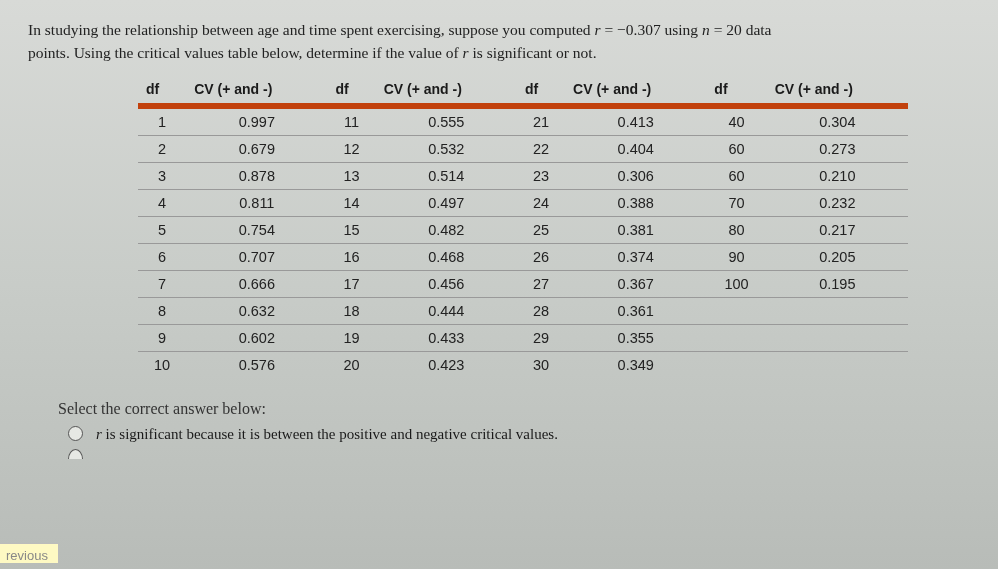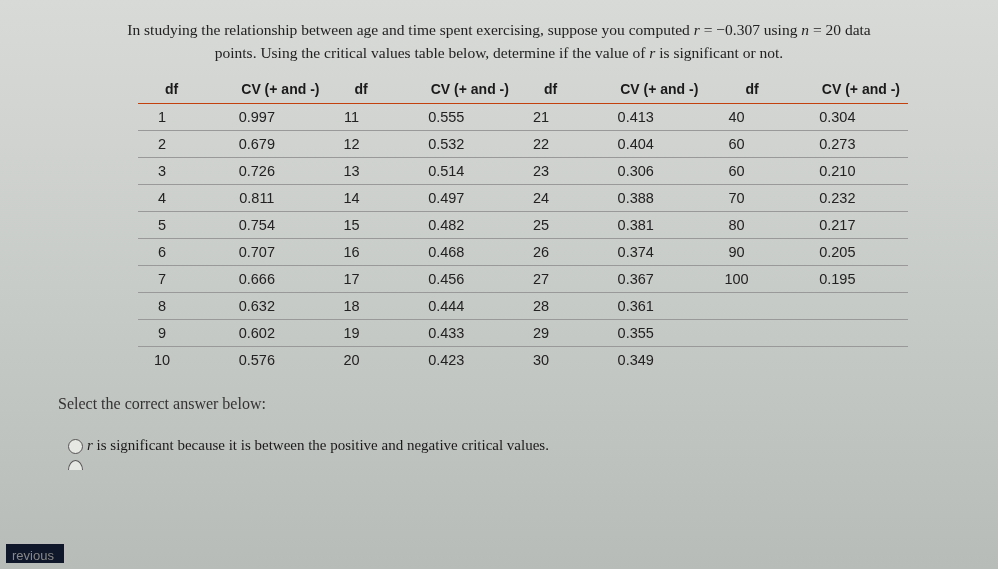--- a/index.html
+++ b/index.html
@@ -11,61 +11,60 @@
       padding: 18px 28px 0 28px;
       color: #1a1a1a;
       overflow: hidden;
       position: relative;
     }
     .question-text {
       font-size: 15.5px;
       line-height: 1.5;
       margin-bottom: 10px;
       color: #222;
-      text-align: center;
     }
     .math-var { font-style: italic; font-family: 'Times New Roman', serif; }
     .table-wrap {
       margin: 0 0 0 110px;
       width: 770px;
     }
     table {
       border-collapse: collapse;
       width: 100%;
       font-size: 15px;
     }
     th {
       font-weight: 600;
-      text-align: right;
+      text-align: left;
       padding: 6px 8px;
-      border-bottom: 1px solid #c2410c;
+      border-bottom: 6px solid #c2410c;
       font-family: Arial, sans-serif;
       font-size: 14px;
     }
     td {
       text-align: center;
       padding: 5px 8px;
       border-bottom: 1px solid #999;
       font-family: Arial, sans-serif;
       font-size: 14.5px;
       color: #222;
     }
     tr:last-child td { border-bottom: none; }
     .prompt {
       margin-top: 22px;
       font-size: 16px;
       color: #333;
       margin-left: 30px;
     }
     .option {
-      margin-top: 24px;
+      margin-top: 8px;
       margin-left: 40px;
       display: flex;
-      align-items: flex-end;
-      gap: 4px;
+      align-items: flex-start;
+      gap: 13px;
       font-size: 15px;
     }
     .radio {
       width: 15px; height: 15px;
       border: 1.5px solid #555;
       border-radius: 50%;
       background: #e6e8e4;
       flex-shrink: 0;
     }
     .partial-option {
@@ -79,22 +78,22 @@
       width: 15px; height: 10px;
       border: 1.5px solid #555;
       border-radius: 50% 50% 0 0 / 100% 100% 0 0;
       border-bottom: none;
       background: #e6e8e4;
       flex-shrink: 0;
     }
     .prev-btn {
       position: absolute;
       bottom: 6px;
-      left: 6px;
-      background: #0f172a;
+      left: 0;
+      background: #fef9c3;
       color: #888;
       font-size: 13px;
       padding: 4px 10px 0 6px;
       border-top: 1px solid #bbb;
       border-right: 1px solid #bbb;
       font-family: Arial, sans-serif;
     }
   </style>
 </head>
 <body>
@@ -134,21 +133,21 @@
           <td>0.679</td>
           <td>12</td>
           <td>0.532</td>
           <td>22</td>
           <td>0.404</td>
           <td>60</td>
           <td>0.273</td>
         </tr>
         <tr>
           <td>3</td>
-          <td>0.726</td>
+          <td>0.878</td>
           <td>13</td>
           <td>0.514</td>
           <td>23</td>
           <td>0.306</td>
           <td>60</td>
           <td>0.210</td>
         </tr>
         <tr>
           <td>4</td>
           <td>0.811</td>

